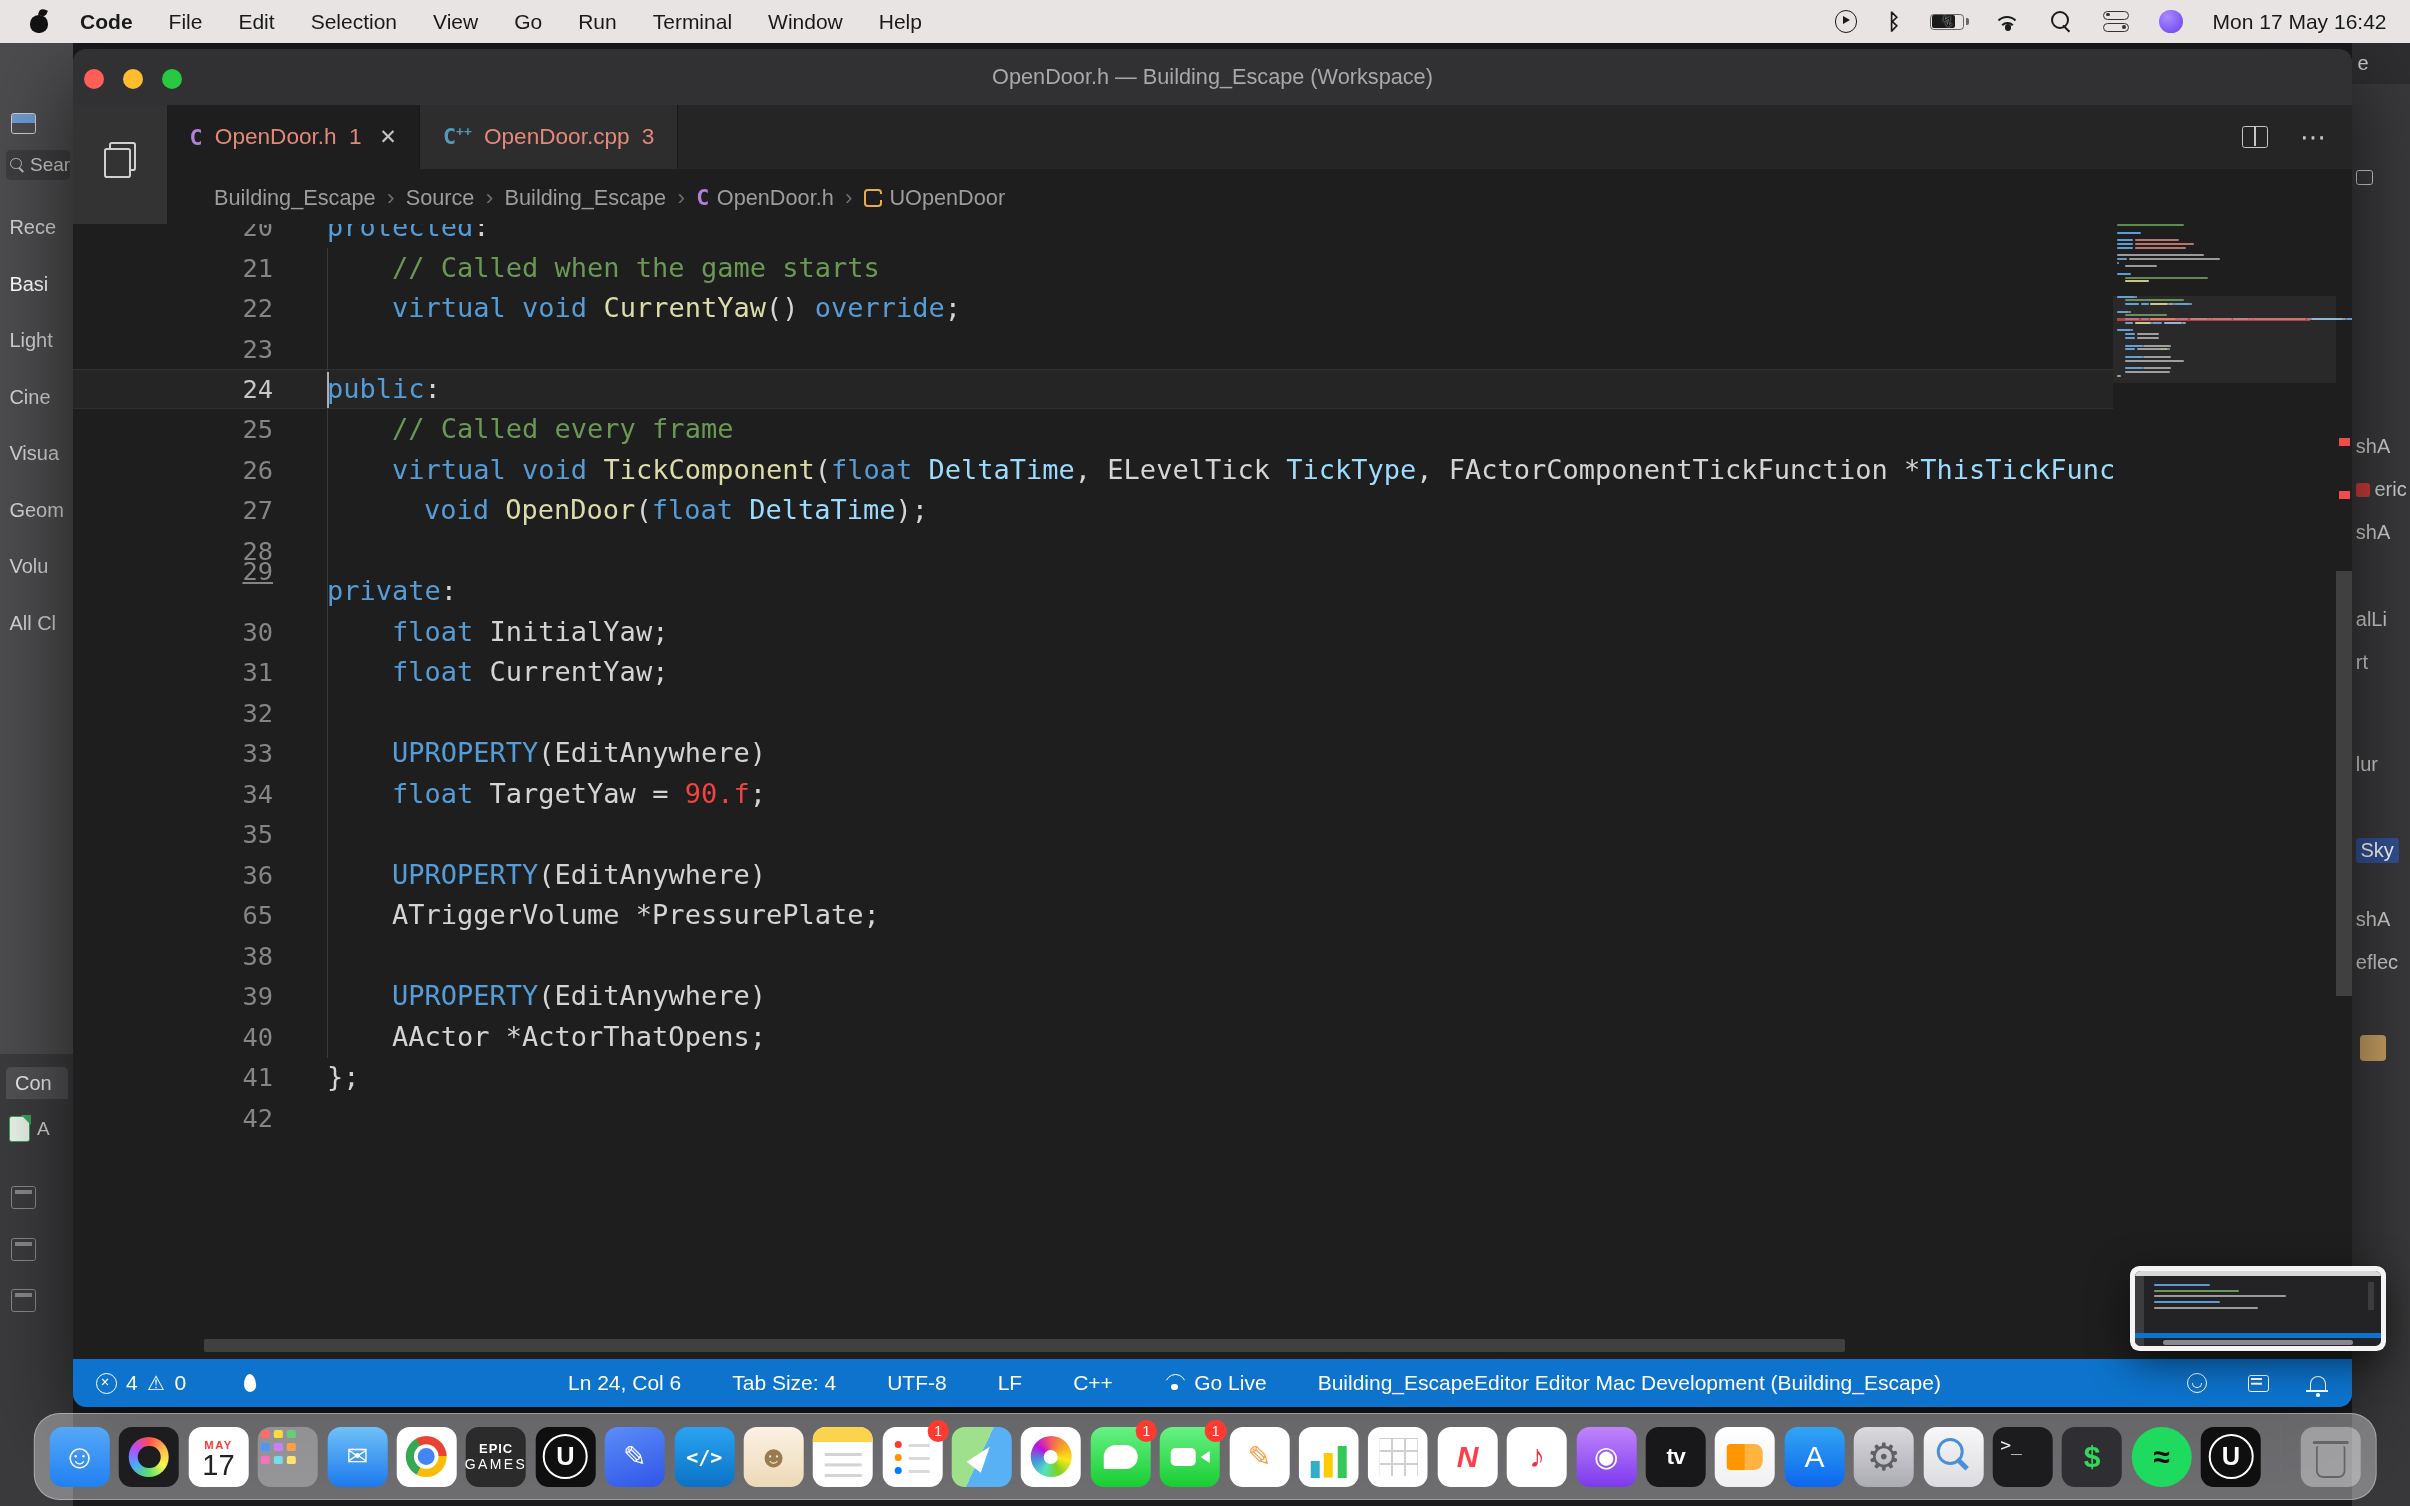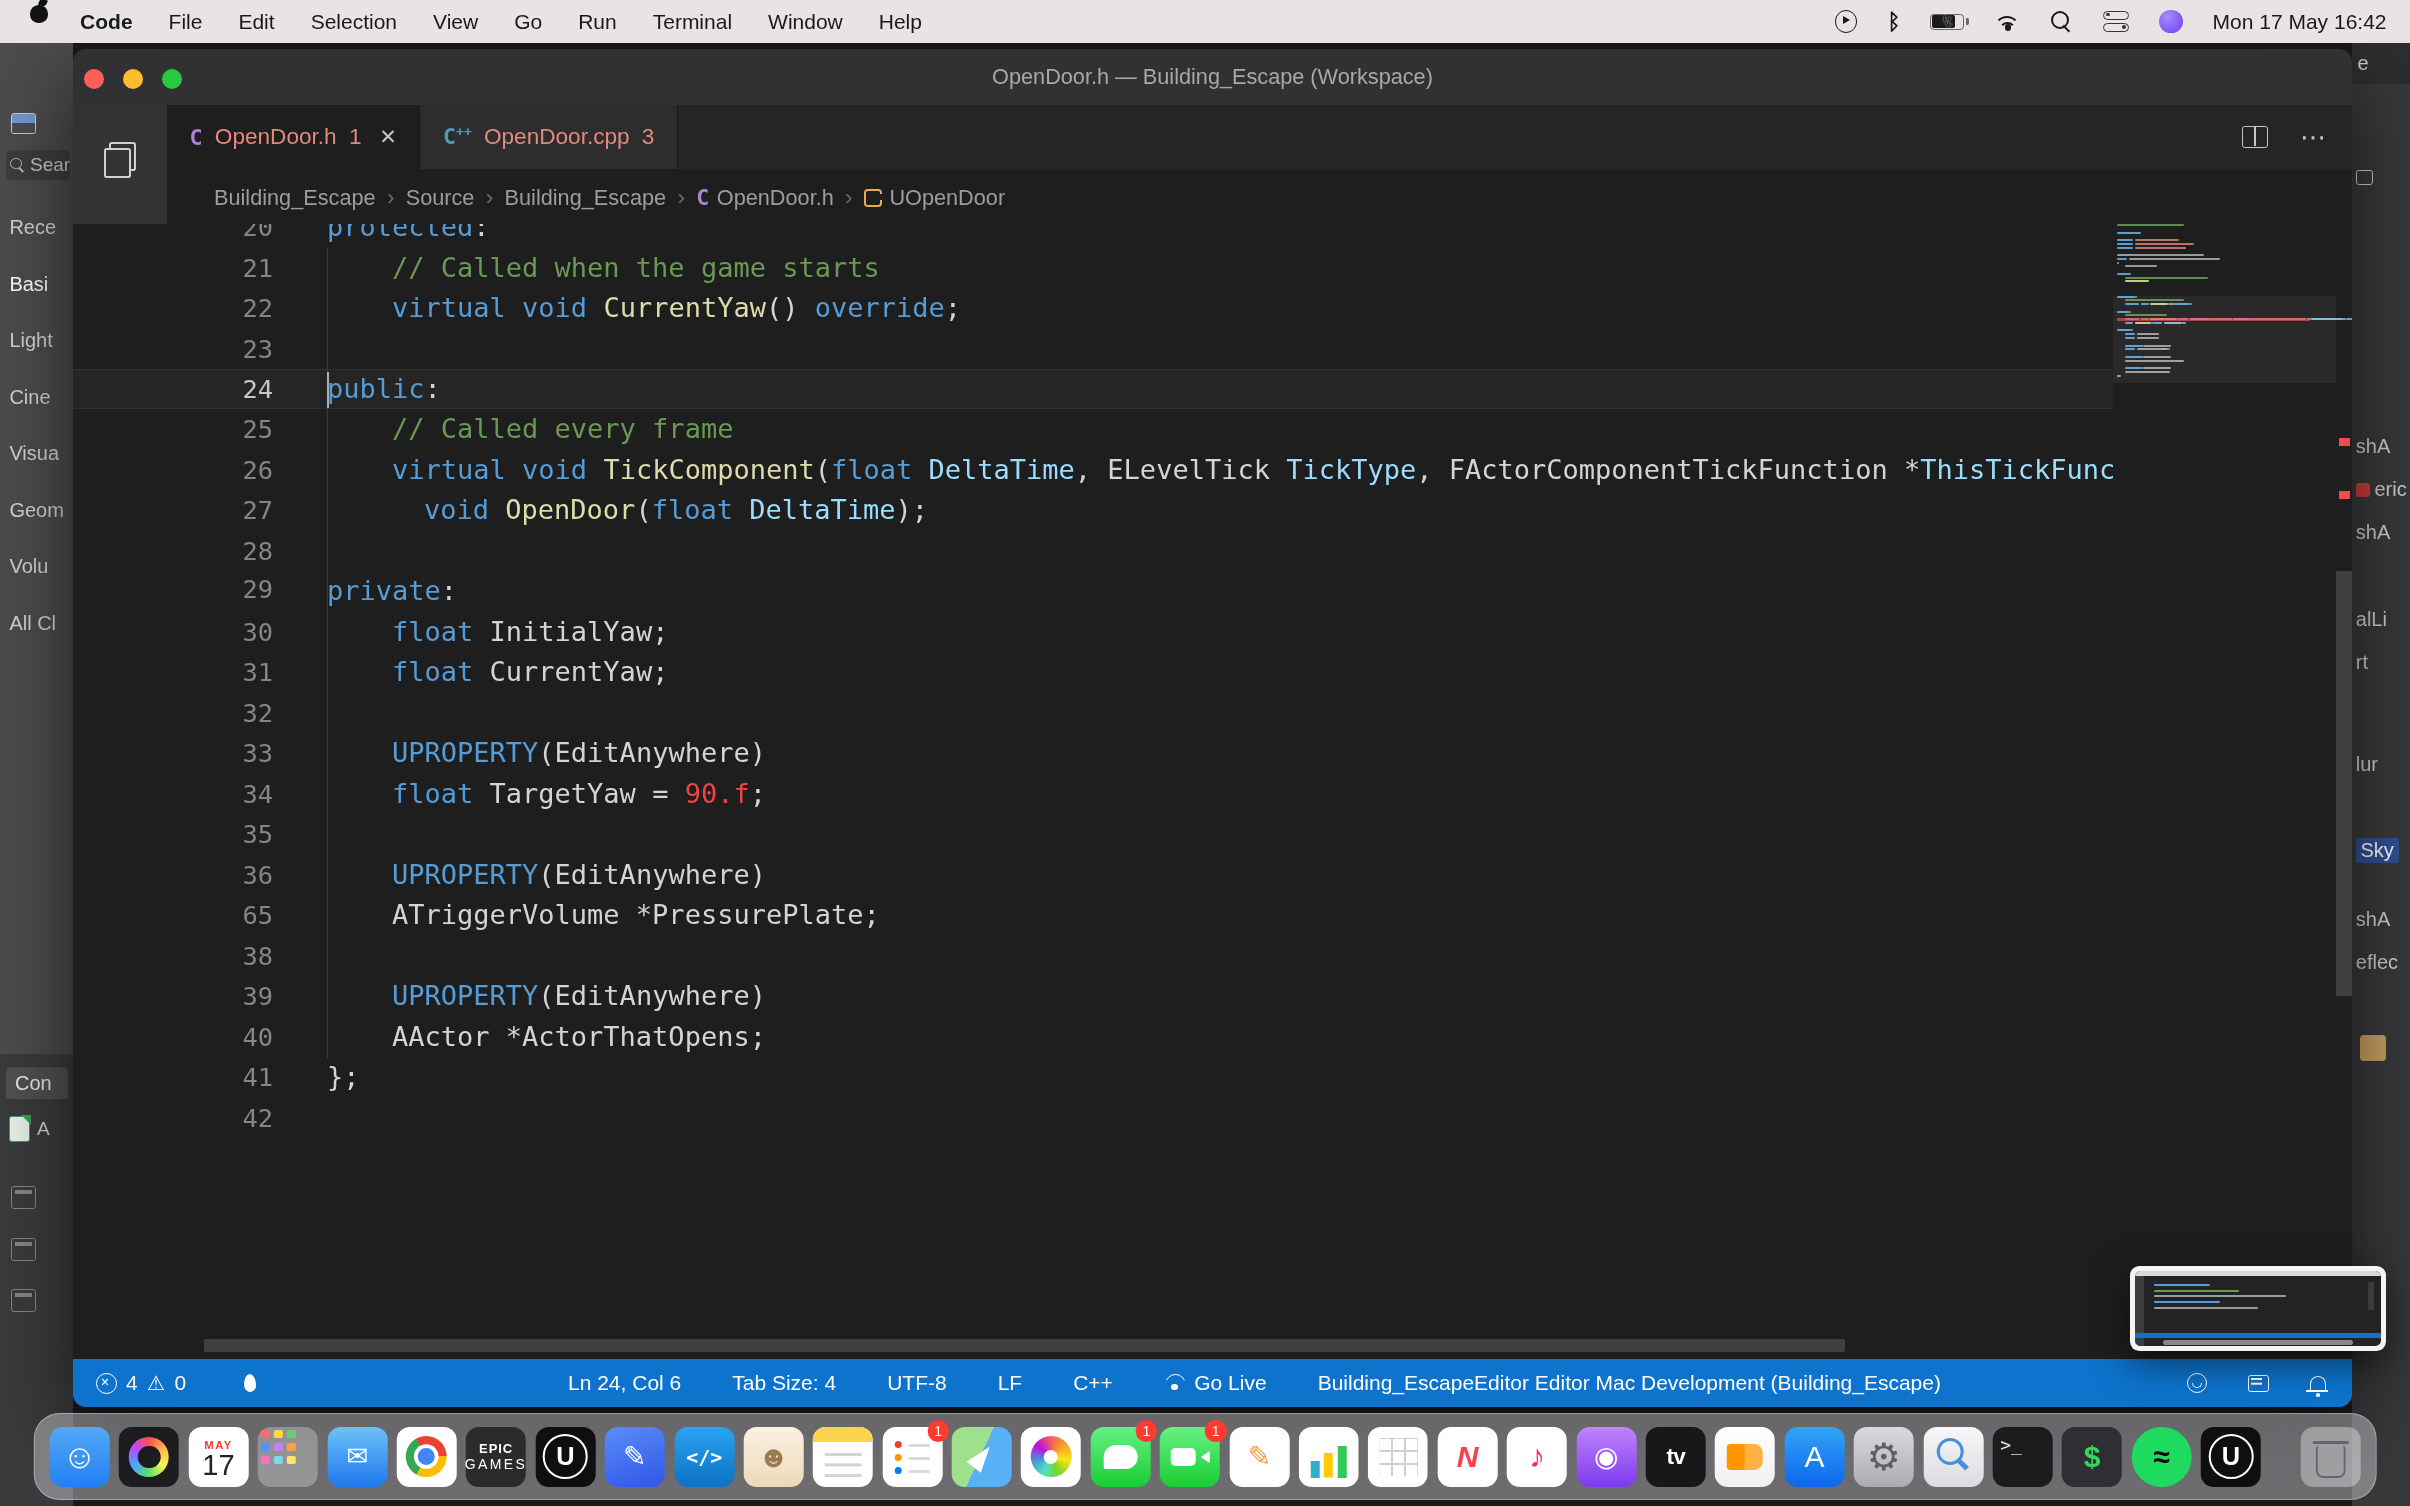--- a/index.html
+++ b/index.html
@@ -1,21 +1,21 @@
 <!DOCTYPE html>
 <html style="font-size:15px"><head>
 <meta charset="utf-8">
 <style>
   * { box-sizing: border-box; margin: 0; padding: 0; }
   html,body { width:2411px; height:1507px; overflow:hidden; background:#1b1b1d;
     font-family:"Liberation Sans", sans-serif; }
 
   
   #menubar { position:absolute; left:0; top:0; width:2411px; height:43px; background:#e7e4e3;
-    display:flex; z-index:50; color:#1a1a1a; font-size:21px; padding:0 24.5px; }
+    display:flex; align-items:center; z-index:50; color:#1a1a1a; font-size:21px; padding:0 24.5px; }
   #menu-items { display:flex; align-items:center; }
   .menu-item { padding:0 18px; white-space:nowrap; }
   .menu-item.app-name { font-weight:700; }
   .apple-logo { width:19px; height:22.6px; position:relative; margin:0 13px 0 5.6px; }
   .apple-logo::before { content:""; position:absolute; left:0; top:4.7px; width:18px; height:18px;
     background:#111; border-radius:48% 48% 46% 46%; }
   .apple-logo::after { content:""; position:absolute; left:9.4px; top:-0.9px; width:7.5px; height:6.6px;
     background:#111; border-radius:60% 0 60% 0; transform:rotate(20deg); }
   #mb-right { margin-left:auto; display:flex; align-items:center; gap:30px; }
   .mb-play { width:22.6px; height:22.6px; border:1.9px solid #1a1a1a; border-radius:50%; position:relative; }
@@ -479,21 +479,21 @@
     <div id="gutter">
         <div class="line-num" style="top: -17px;">20</div>
         <div class="line-num" style="top: 23.5px;">21</div>
         <div class="line-num" style="top: 64px;">22</div>
         <div class="line-num" style="top: 105px;">23</div>
         <div class="line-num cur" style="top: 145px;">24</div>
         <div class="line-num" style="top: 185px;">25</div>
         <div class="line-num" style="top: 226px;">26</div>
         <div class="line-num" style="top: 266px;">27</div>
         <div class="line-num" style="top: 307px;">28</div>
-        <div class="line-num" style="top: 345px;">29</div>
+        <div class="line-num" style="top: 327px; text-decoration: underline;">29</div>
         <div class="line-num" style="top: 388px;">30</div>
         <div class="line-num" style="top: 428px;">31</div>
         <div class="line-num" style="top: 469px;">32</div>
         <div class="line-num" style="top: 509px;">33</div>
         <div class="line-num" style="top: 550px;">34</div>
         <div class="line-num" style="top: 590px;">35</div>
         <div class="line-num" style="top: 631px;">36</div>
         <div class="line-num" style="top: 671px;">65</div>
         <div class="line-num" style="top: 712px;">38</div>
         <div class="line-num" style="top: 752px;">39</div>

